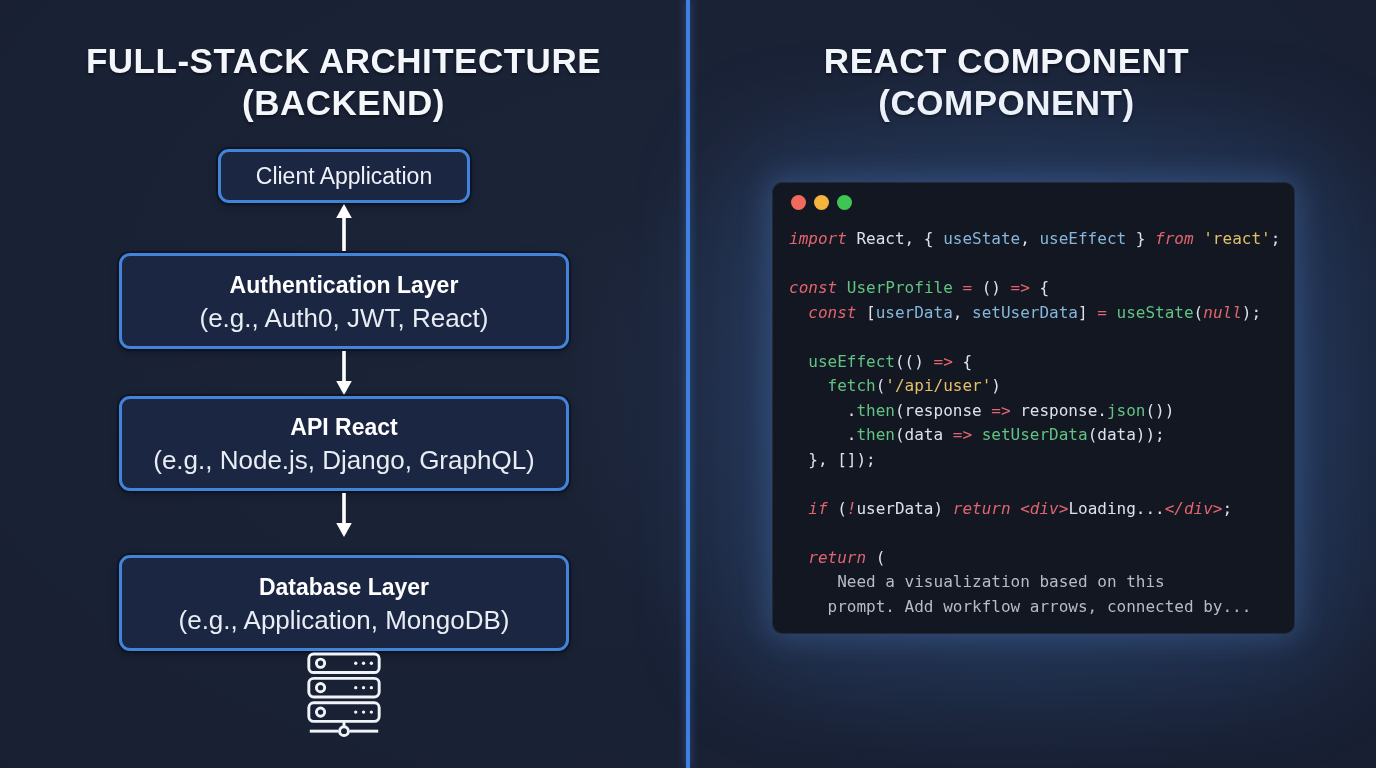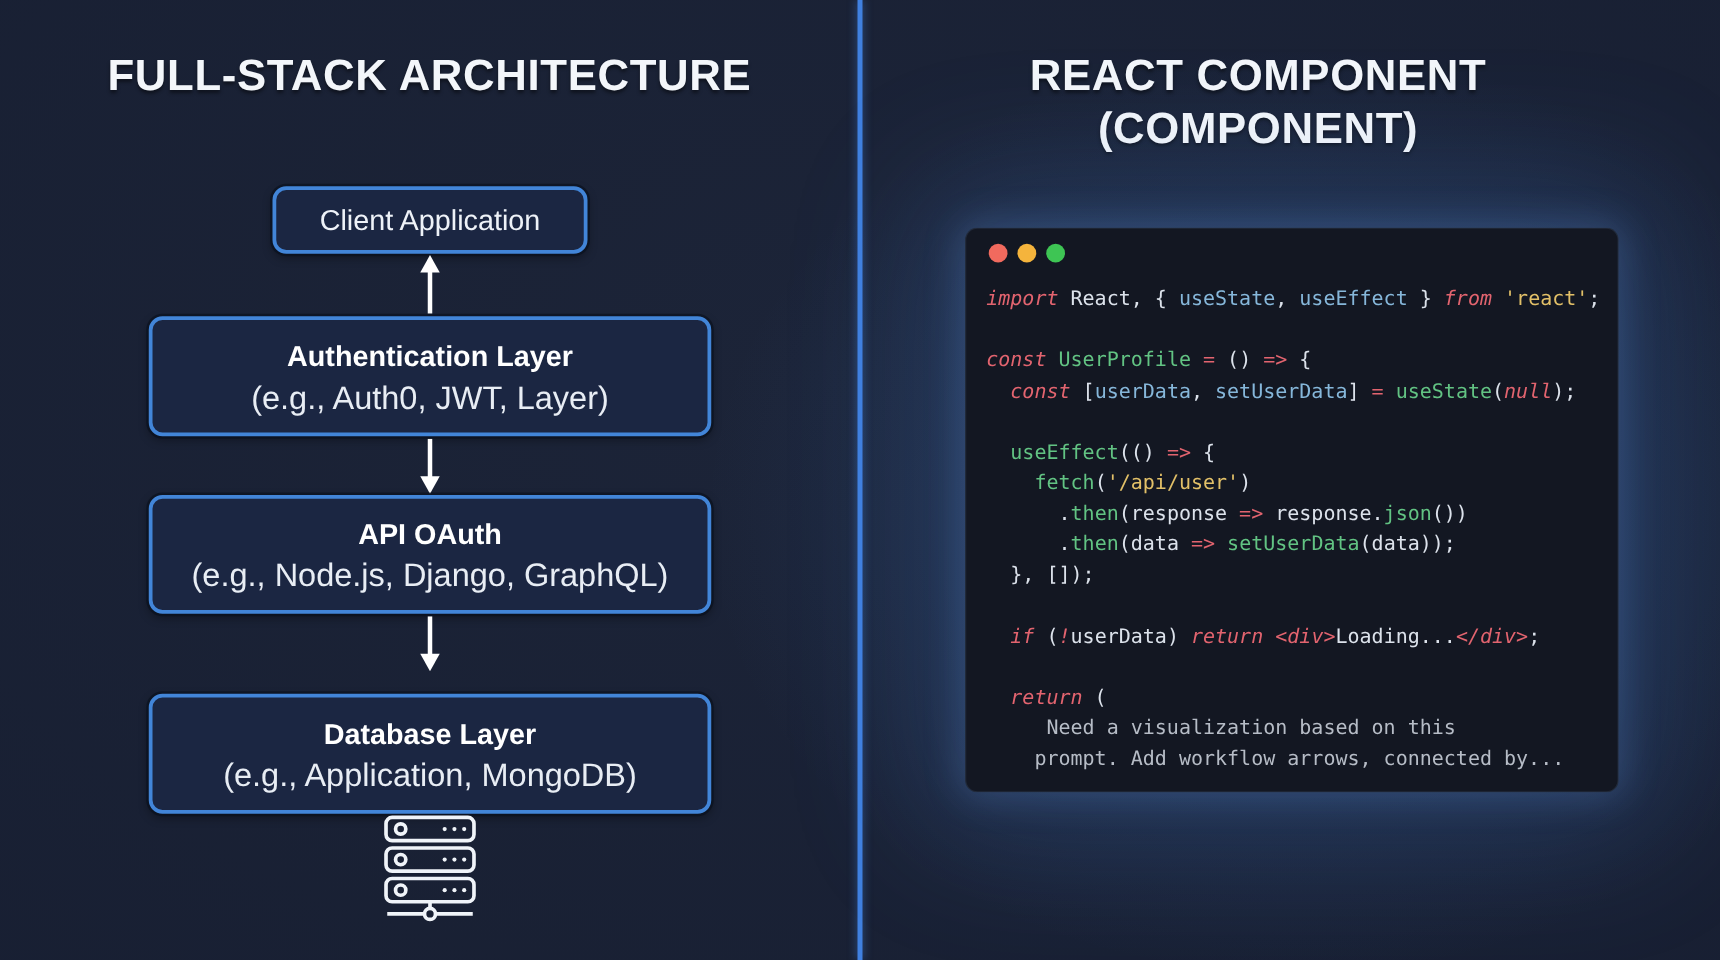--- a/index.html
+++ b/index.html
@@ -99,43 +99,44 @@
   .gy{color:var(--code-muted);}
 </style>
 </head>
 <body>
 
 <div class="page">
 
   <div>
     <div class="panel-title left">
       <div>FULL-STACK ARCHITECTURE</div>
+      <div>(BACKEND)</div>
     </div>
 
     <div class="flow-box box-client">
       <div class="box-title regular">Client Application</div>
     </div>
 
     <svg class="flow-arrow arrow1" viewBox="0 0 22 47">
       <line x1="11" y1="47" x2="11" y2="6" stroke="#ffffff" stroke-width="3.6"></line>
       <polygon points="11,0 3.2,14 18.8,14" fill="#ffffff"></polygon>
     </svg>
 
     <div class="flow-box box-auth">
       <div class="box-title">Authentication Layer</div>
-      <div class="box-subtitle">(e.g., Auth0, JWT, Layer)</div>
+      <div class="box-subtitle">(e.g., Auth0, JWT, React)</div>
     </div>
 
     <svg class="flow-arrow arrow2" viewBox="0 0 22 44">
       <line x1="11" y1="0" x2="11" y2="38" stroke="#ffffff" stroke-width="3.6"></line>
       <polygon points="11,44 3.2,30 18.8,30" fill="#ffffff"></polygon>
     </svg>
 
     <div class="flow-box box-api">
-      <div class="box-title">API OAuth</div>
+      <div class="box-title">API React</div>
       <div class="box-subtitle">(e.g., Node.js, Django, GraphQL)</div>
     </div>
 
     <svg class="flow-arrow arrow3" viewBox="0 0 22 44">
       <line x1="11" y1="0" x2="11" y2="38" stroke="#ffffff" stroke-width="3.6"></line>
       <polygon points="11,44 3.2,30 18.8,30" fill="#ffffff"></polygon>
     </svg>
 
     <div class="flow-box box-db">
       <div class="box-title">Database Layer</div>

